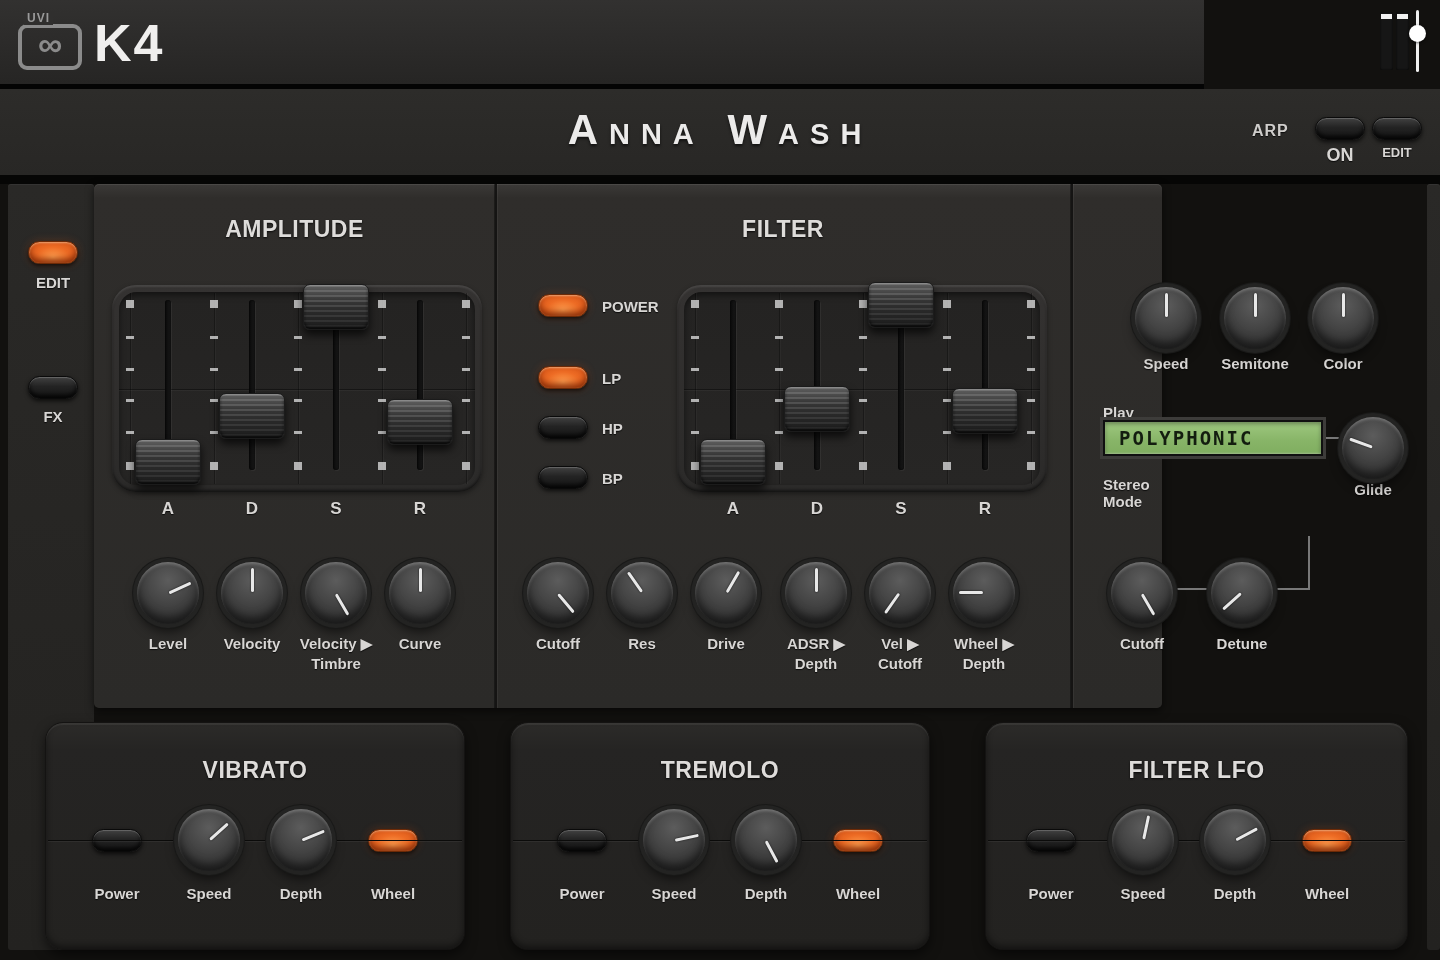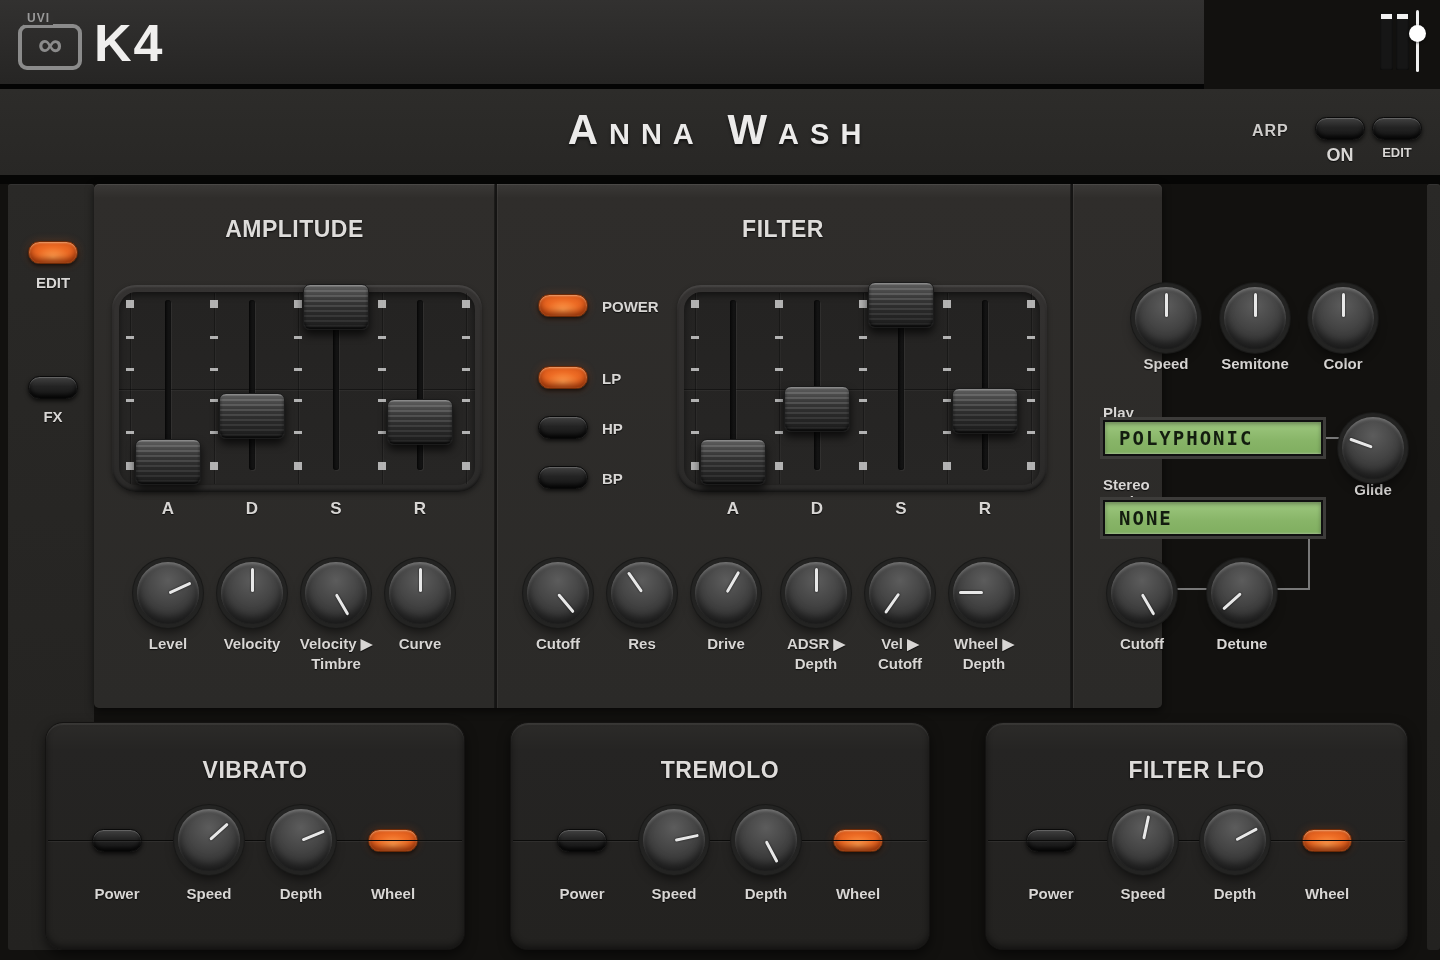--- a/index.html
+++ b/index.html
@@ -371,21 +371,20 @@
       <div class="rotor" style="--angle: -70deg;">
           <div class="line"></div>
         </div>
       </div>
     <div class="lbl klabel" style="left:1224px;top:296px">Glide</div>
 
     <div class="tlabel" style="left:1009px;top:292px">Stereo Mode</div>
     <div class="wire" style="left:1214px;top:352px;width:2px;height:54px"></div>
     <div class="wire" style="left:1079px;top:404px;width:38px;height:2px"></div>
     <div class="wire" style="left:1179px;top:404px;width:37px;height:2px"></div>
-    <div class="lcd" style="left:1009px;top:316px">NONE</div>
 
     <div class="knob" style="left:1017px;top:378px">
       <div class="rotor" style="--angle: 150deg;">
           <div class="line"></div>
         </div>
       </div>
     <div class="knob" style="left:1117px;top:378px">
       <div class="rotor" style="--angle: -132deg;">
           <div class="line"></div>
         </div>

